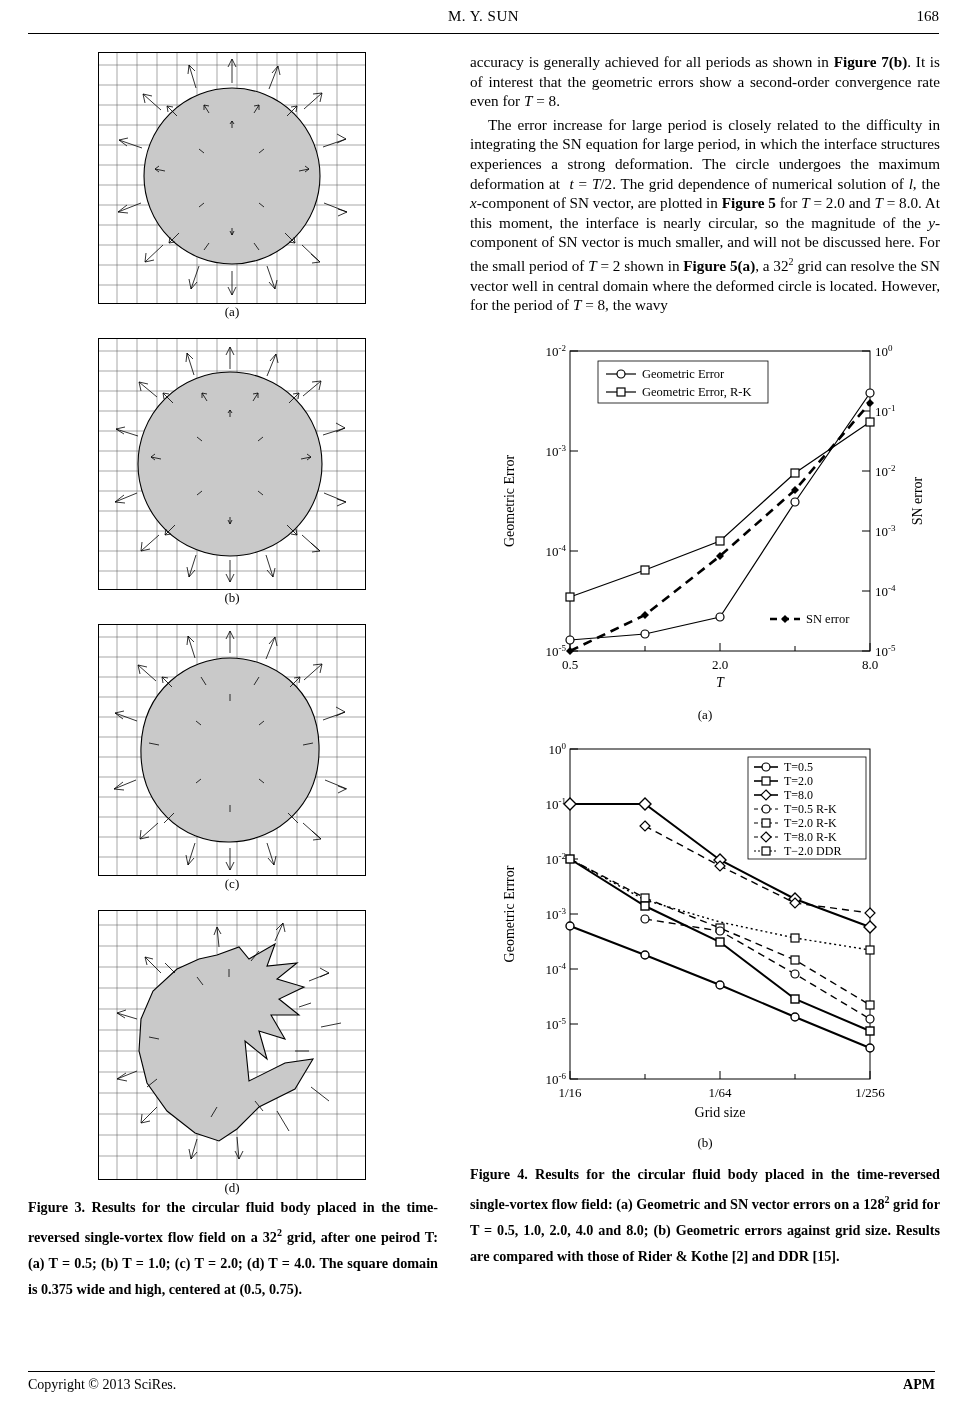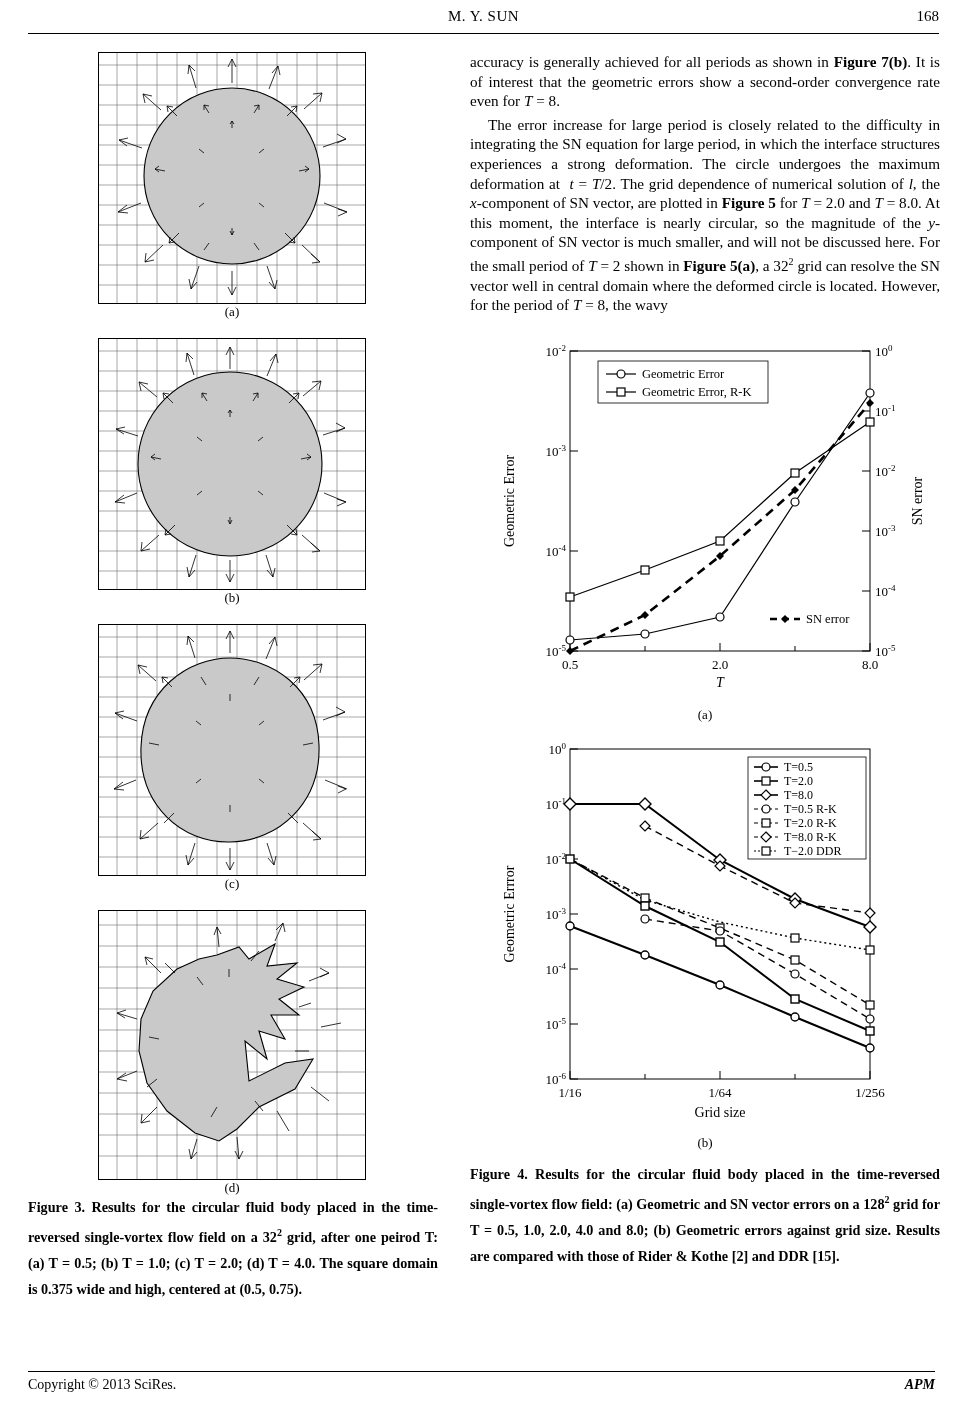--- a/index.html
+++ b/index.html
@@ -58,21 +58,21 @@
     font-size:14.2px;line-height:26px;font-weight:bold;text-align:justify;
   }
 
   
   .footer{
     position:absolute;left:28px;right:28px;bottom:16px;height:28px;
     font-size:14px;
   }
   .footer .rule{position:absolute;left:0;right:0;top:0;height:1px;background:#000;}
   .footer .left{position:absolute;left:0;top:6px;}
-  .footer .right{position:absolute;right:0;top:6px;font-weight:bold;font-style:italic;}
+  .footer .right{position:absolute;right:0;top:6px;font-weight:bold;}
 
   
   .chartbox{position:relative;width:470px;}
   .chartcap{text-align:center;font-size:13px;margin-top:2px;}
   svg text{font-family:"Liberation Serif", serif;}
 </style>
 </head>
 <body>
 
 <div class="page">

